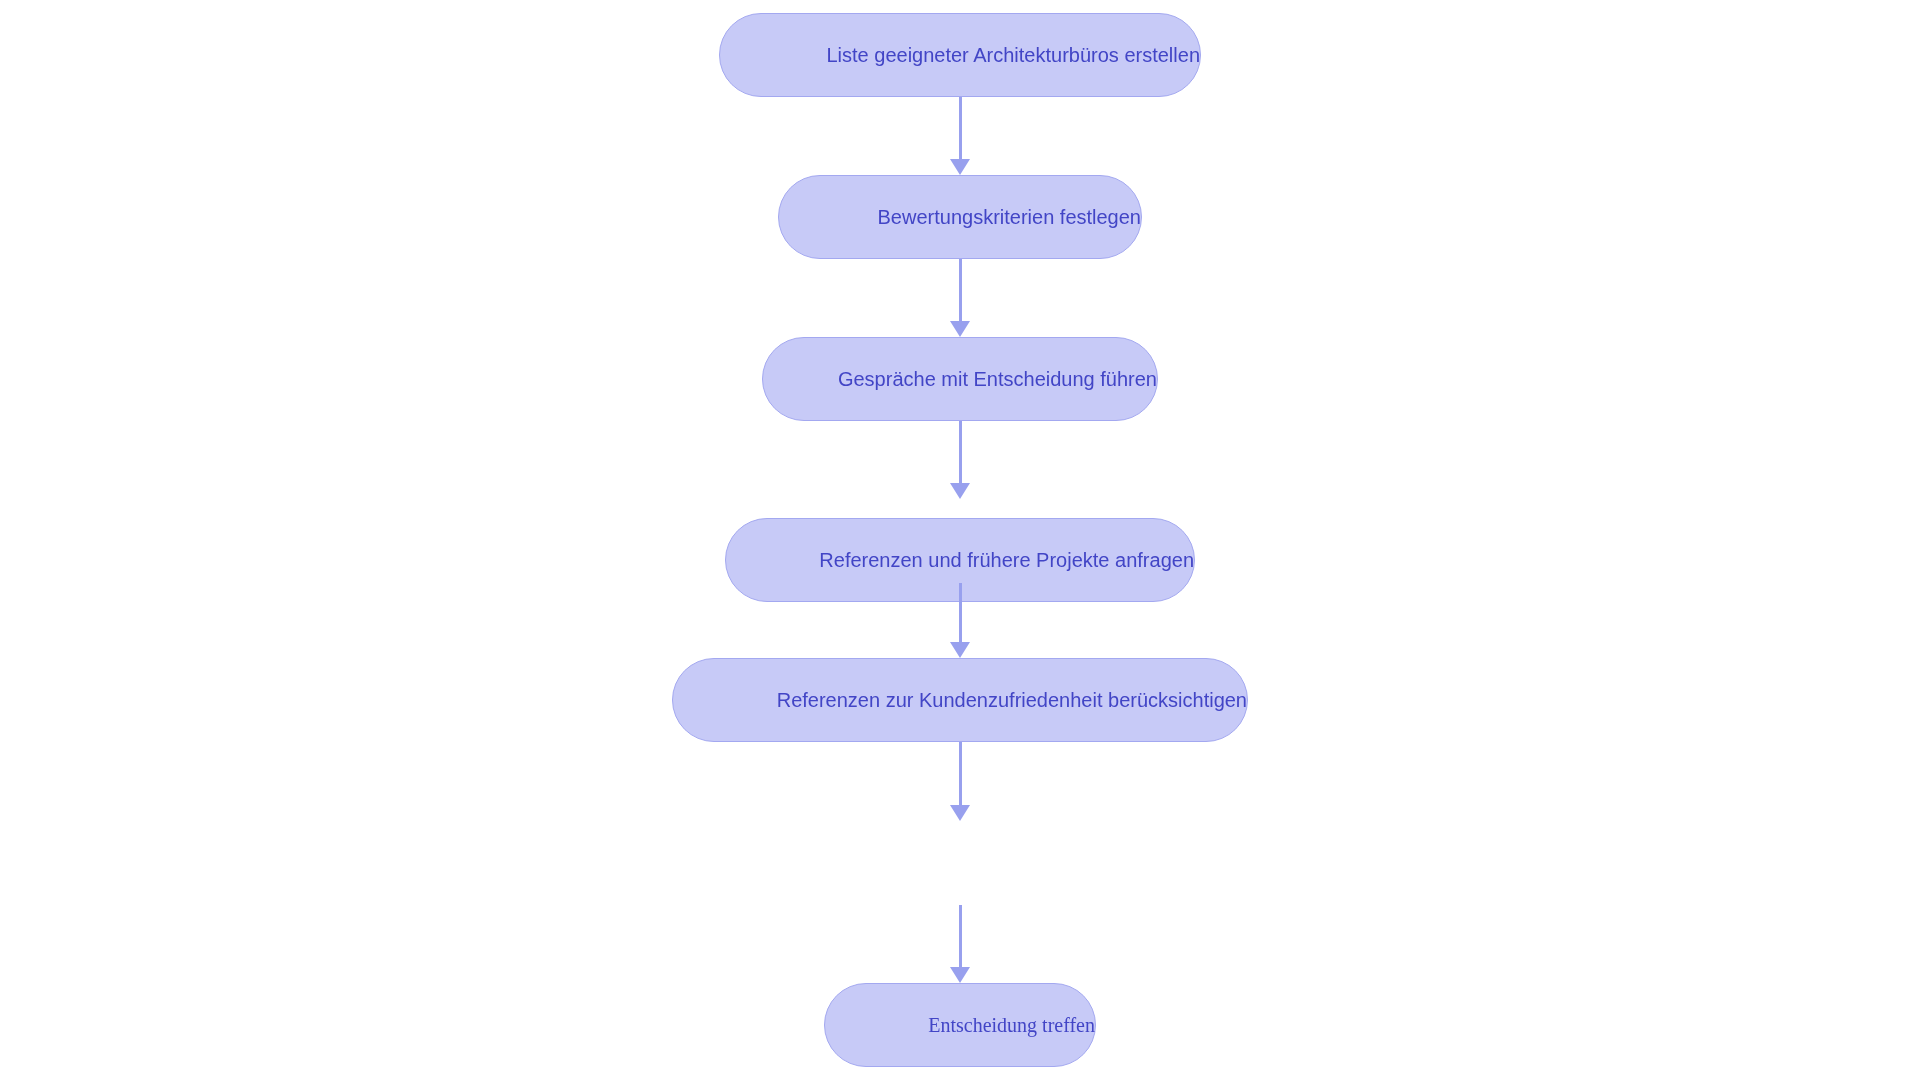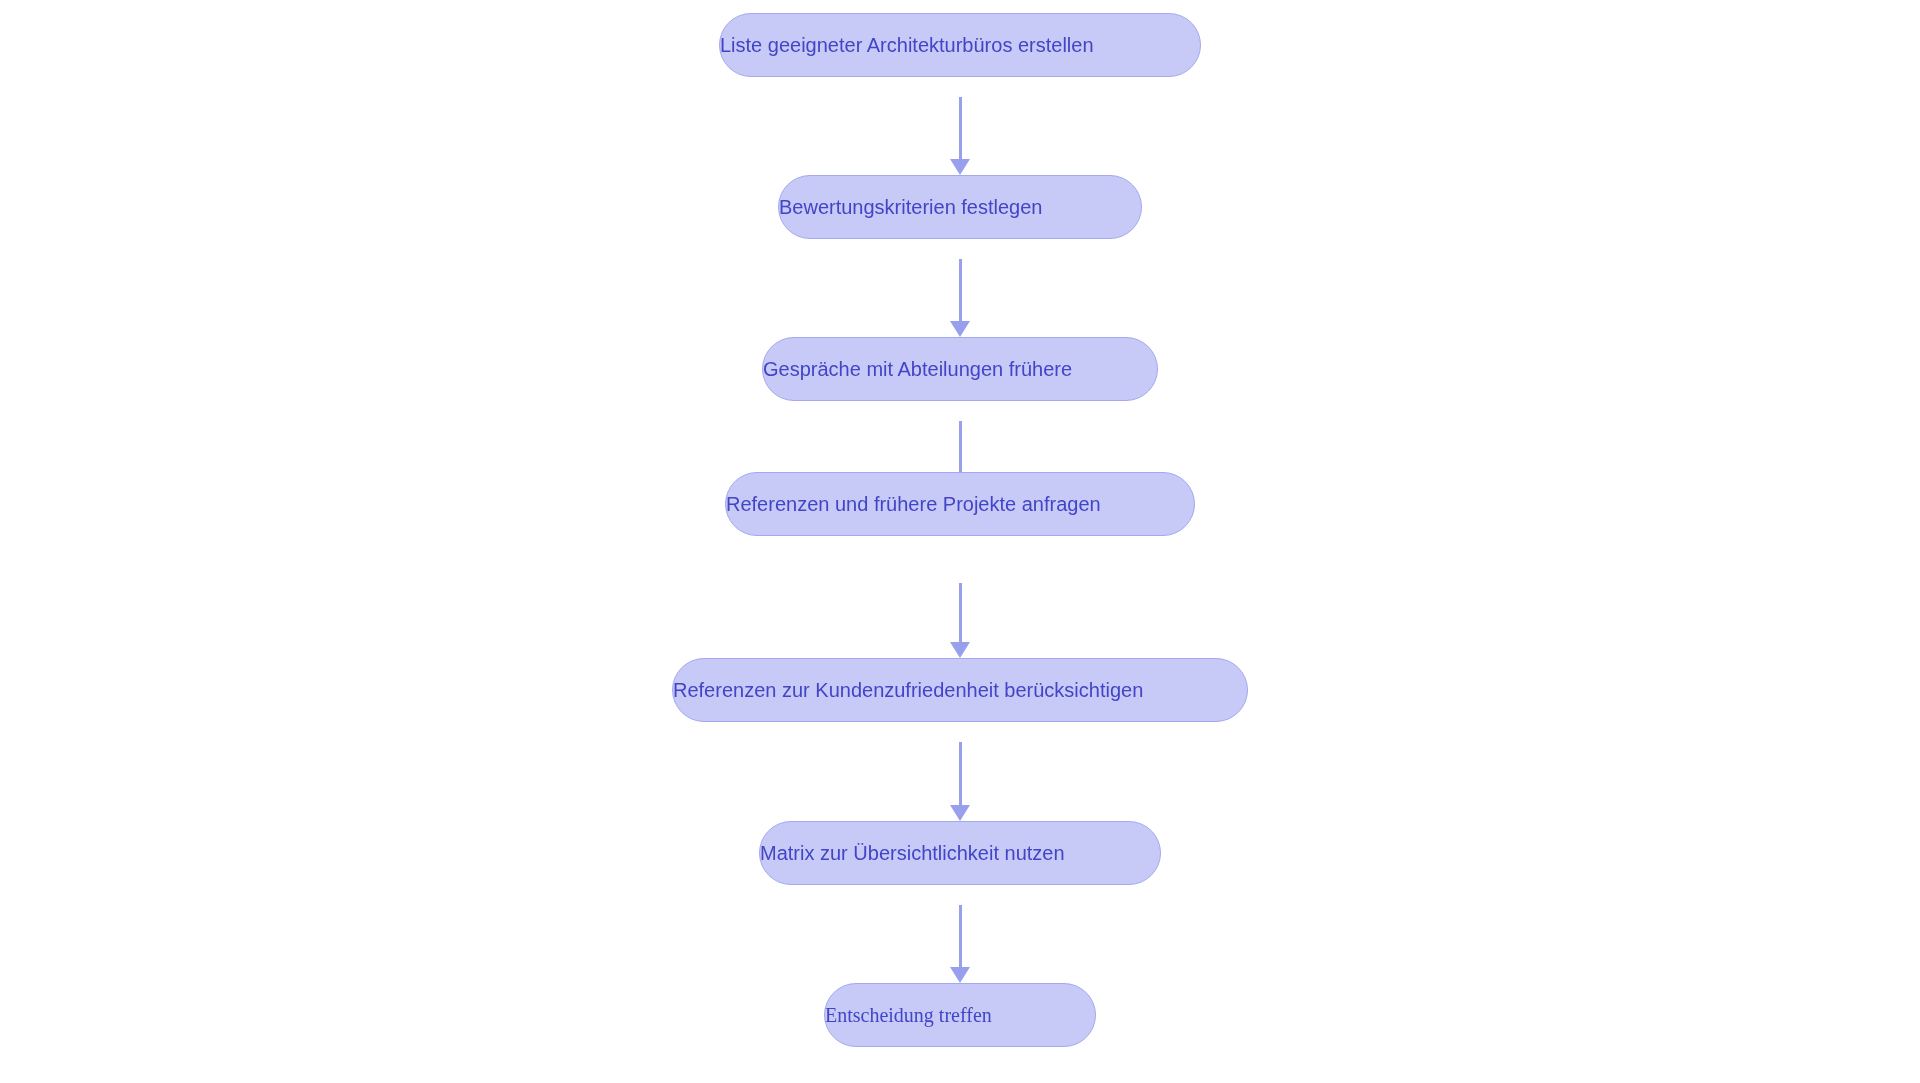--- a/index.html
+++ b/index.html
@@ -17,37 +17,37 @@
   }
   .canvas{
     position:relative;
     width:1920px;height:1083px;
     background:var(--bg);
   }
   .node{
     position:absolute;
     left:50%;
     transform:translateX(-50%);
-    height:64px;
+    height:84px;
     background:var(--node-fill);
     border:1.5px solid var(--node-border);
     border-radius:42px;
     display:flex;
     align-items:center;
-    justify-content:flex-start;
+    justify-content:flex-end;
     color:var(--text);
     font-size:20px;
     line-height:1;
     white-space:nowrap;
     text-align:center;
   }
   .n1{top:13px;width:482px;}
   .n2{top:175px;width:364px;}
   .n3{top:337px;width:396px;}
-  .n4{top:472px;width:470px;}
+  .n4{top:518px;width:470px;}
   .n5{top:658px;width:576px;}
   .n6{top:821px;width:402px;}
   .n7{top:983px;width:272px;font-family:Liberation Serif, serif;}
 
   .connector{
     position:absolute;
     left:50%;
     transform:translateX(-50%);
     display:flex;
     flex-direction:column;
@@ -88,21 +88,21 @@
   <div class="node n2">
     <span>Bewertungskriterien festlegen</span>
   </div>
 
   <div class="connector a2">
     <div class="line"></div>
     <div class="head"></div>
   </div>
 
   <div class="node n3">
-    <span>Gespräche mit Abteilungen frühere</span>
+    <span>Gespräche mit Entscheidung führen</span>
   </div>
 
   <div class="connector a3">
     <div class="line"></div>
     <div class="head"></div>
   </div>
 
   <div class="node n4">
     <span>Referenzen und frühere Projekte anfragen</span>
   </div>
@@ -114,23 +114,20 @@
 
   <div class="node n5">
     <span>Referenzen zur Kundenzufriedenheit berücksichtigen</span>
   </div>
 
   <div class="connector a5">
     <div class="line"></div>
     <div class="head"></div>
   </div>
 
-  <div class="node n6">
-    <span>Matrix zur Übersichtlichkeit nutzen</span>
-  </div>
 
   <div class="connector a6">
     <div class="line"></div>
     <div class="head"></div>
   </div>
 
   <div class="node n7">
     <span>Entscheidung treffen</span>
   </div>
 

